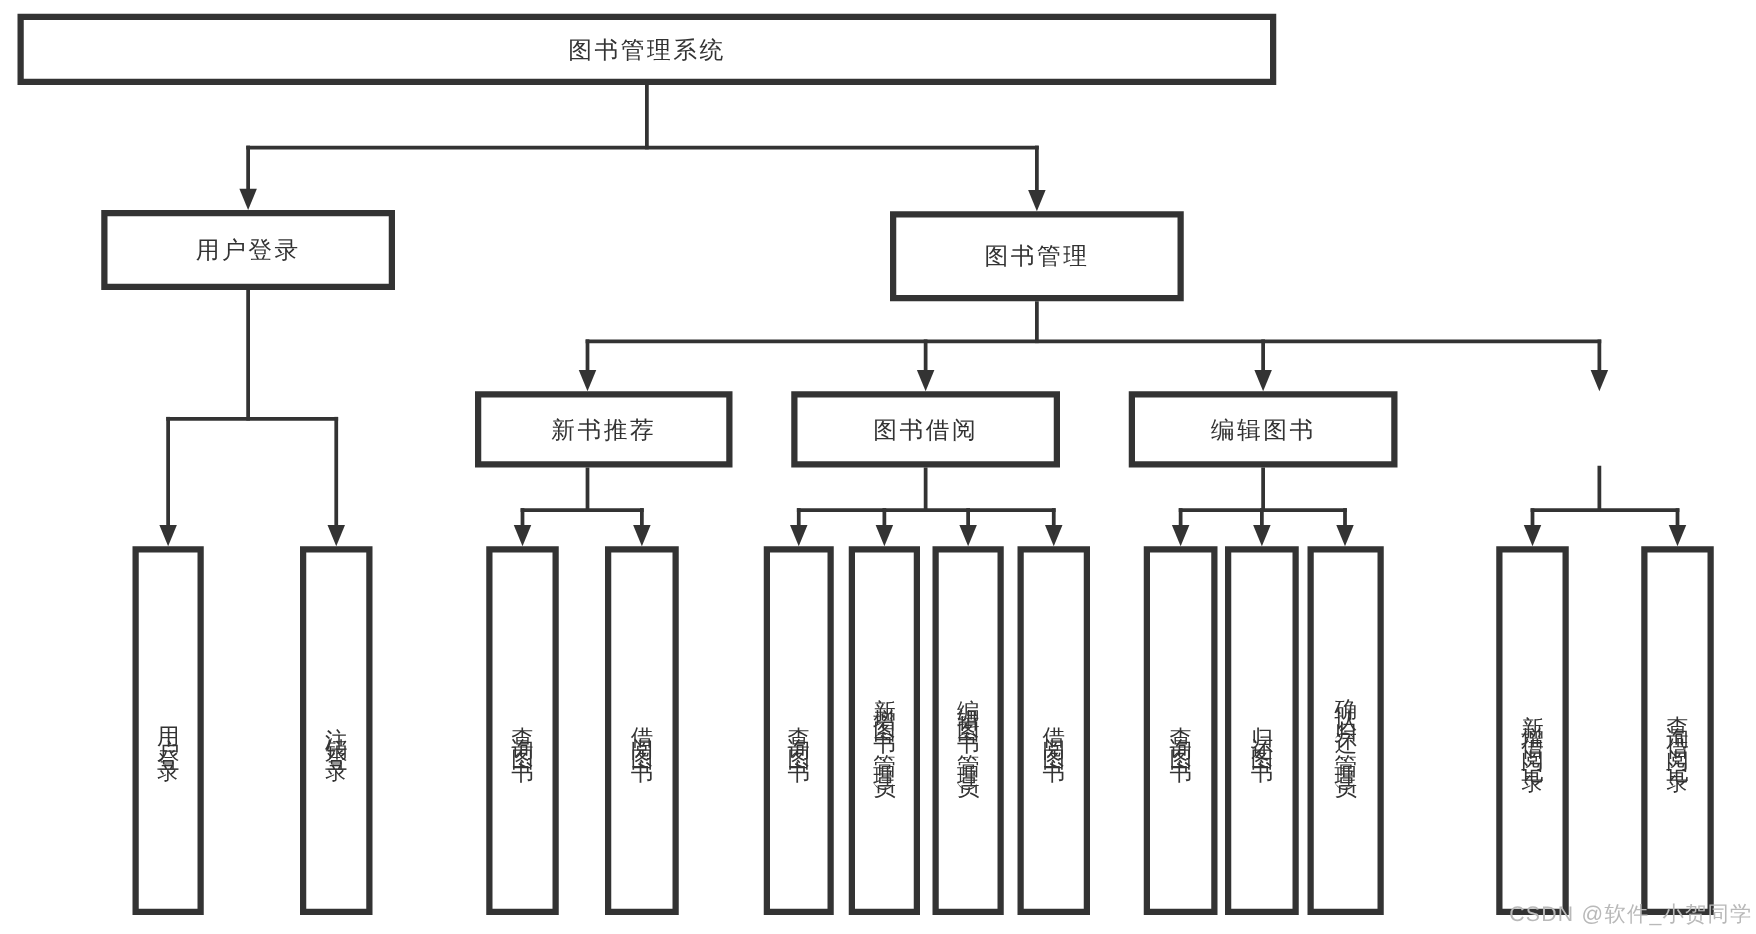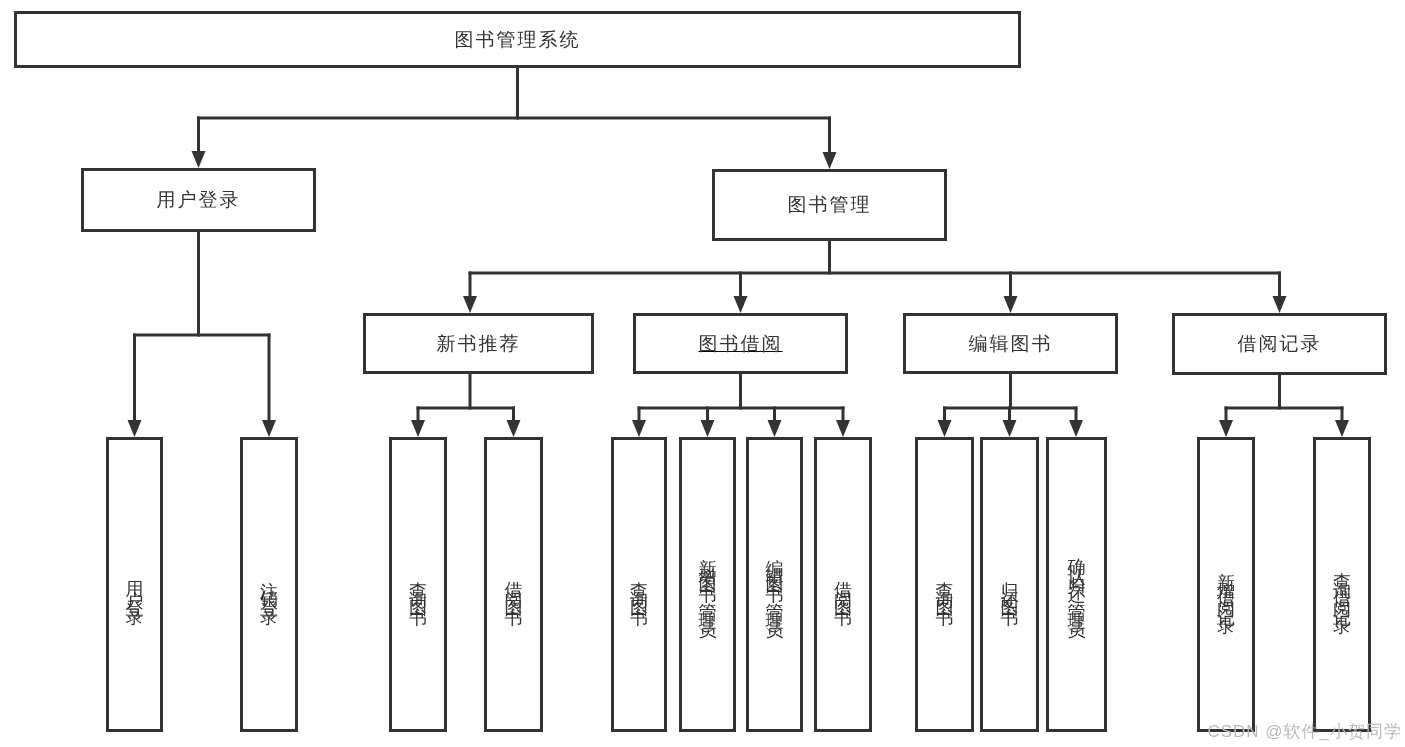--- a/index.html
+++ b/index.html
@@ -13,21 +13,21 @@
   }
   #connector-layer {
     position: absolute;
     left: 0; top: 0;
     width: 1405px; height: 747px;
     pointer-events: none;
   }
   .node {
     position: absolute;
     box-sizing: border-box;
-    border: 3px solid #0f172a;
+    border: 5px solid #0f172a;
     background: #ffffff;
     display: flex;
     align-items: center;
     justify-content: center;
   }
   .hlabel {
     font-size: 19px;
     color: #333333;
     letter-spacing: 2px;
     white-space: nowrap;
@@ -115,31 +115,28 @@
     <span class="hlabel">图书管理系统</span>
   </div>
 
   <div class="node" style="left: 81px; top: 168px; width: 235px; height: 64px; border-color: rgb(51, 51, 51);">
     <span class="hlabel">用户登录</span>
   </div>
   <div class="node" style="left: 712px; top: 169px; width: 235px; height: 72px; border-color: rgb(51, 51, 51);">
     <span class="hlabel">图书管理</span>
   </div>
 
-  <div class="node" style="left: 363px; top: 313px; width: 231px; height: 61px; border-color: rgb(51, 51, 51); text-align: center;">
+  <div class="node" style="left: 380px; top: 313px; width: 206px; height: 61px; border-color: rgb(51, 51, 51); text-align: center;">
     <span class="hlabel">新书推荐</span>
   </div>
-  <div class="node" style="left: 633px; top: 313px; width: 215px; height: 61px; border-color: rgb(51, 51, 51); text-decoration: underline;">
+  <div class="node" style="left: 633px; top: 313px; width: 215px; height: 61px; border-color: rgb(51, 51, 51);">
     <span class="hlabel">图书借阅</span>
   </div>
   <div class="node" style="left: 903px; top: 313px; width: 215px; height: 61px; border-color: rgb(51, 51, 51);">
     <span class="hlabel">编辑图书</span>
-  </div>
-  <div class="node" style="left: 1172px; top: 313px; width: 215px; height: 62px; border-color: rgb(51, 51, 51);">
-    <span class="hlabel">借阅记录</span>
   </div>
 
   <div class="node leaf" style="left: 106px; width: 57px; border-color: rgb(51, 51, 51);">
     <span class="vtext">用户登录</span>
   </div>
   <div class="node leaf" style="left: 240px; width: 58px; border-color: rgb(51, 51, 51);">
     <span class="vtext">注销登录</span>
   </div>
 
   <div class="node leaf" style="left: 389px; width: 58px; border-color: rgb(51, 51, 51);">

